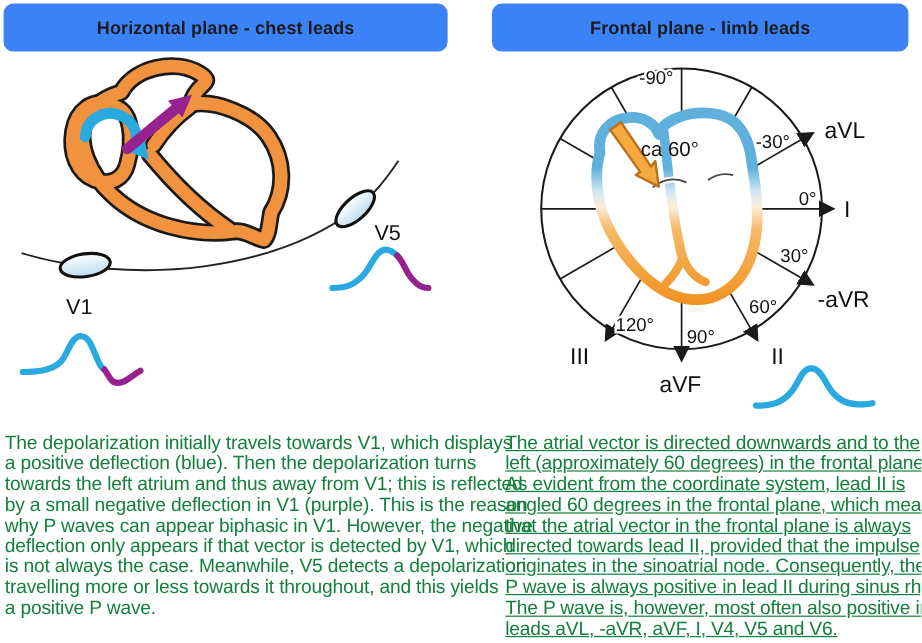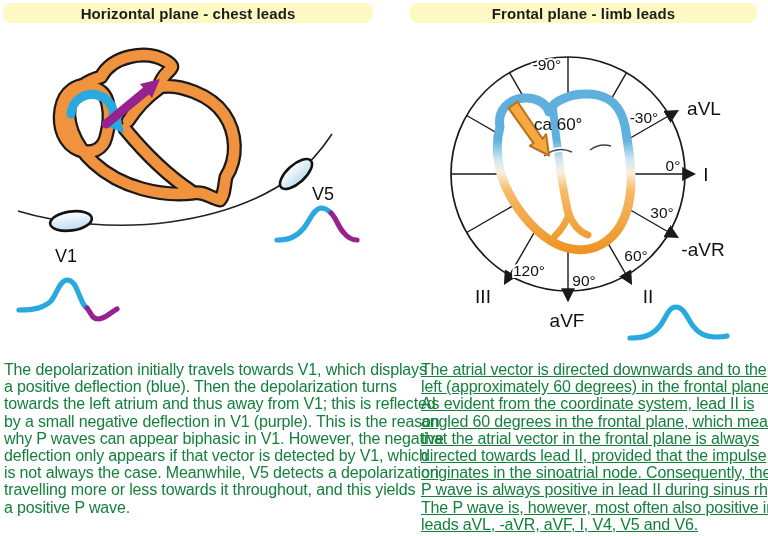--- a/index.html
+++ b/index.html
@@ -1,21 +1,21 @@
 <!DOCTYPE html>
 <html><head>
 <meta charset="utf-8">
 <style>
   html,body{margin:0;padding:0;background:#fff;}
   #stage{
     position:relative;width:768px;height:536px;background:#fff;
     font-family:"Liberation Sans",sans-serif;overflow:hidden;
   }
   .hdr{
-    position:absolute;top:3px;height:20px;background:#fef9c3;border-radius:8px;
+    position:absolute;top:3px;height:40px;background:#3b82f6;border-radius:8px;
     display:flex;align-items:center;justify-content:center;
     font-size:15px;font-weight:600;color:#1c1c1c;letter-spacing:0.1px;
   }
   #hdr-left{left:3px;width:370px;}
   #hdr-right{left:410px;width:347px;}
   .para{
     position:absolute;top:361px;font-size:16px;line-height:17.2px;color:#15803d;
     white-space:pre;letter-spacing:-0.15px;
   }
   #para-left{left:4px;}

